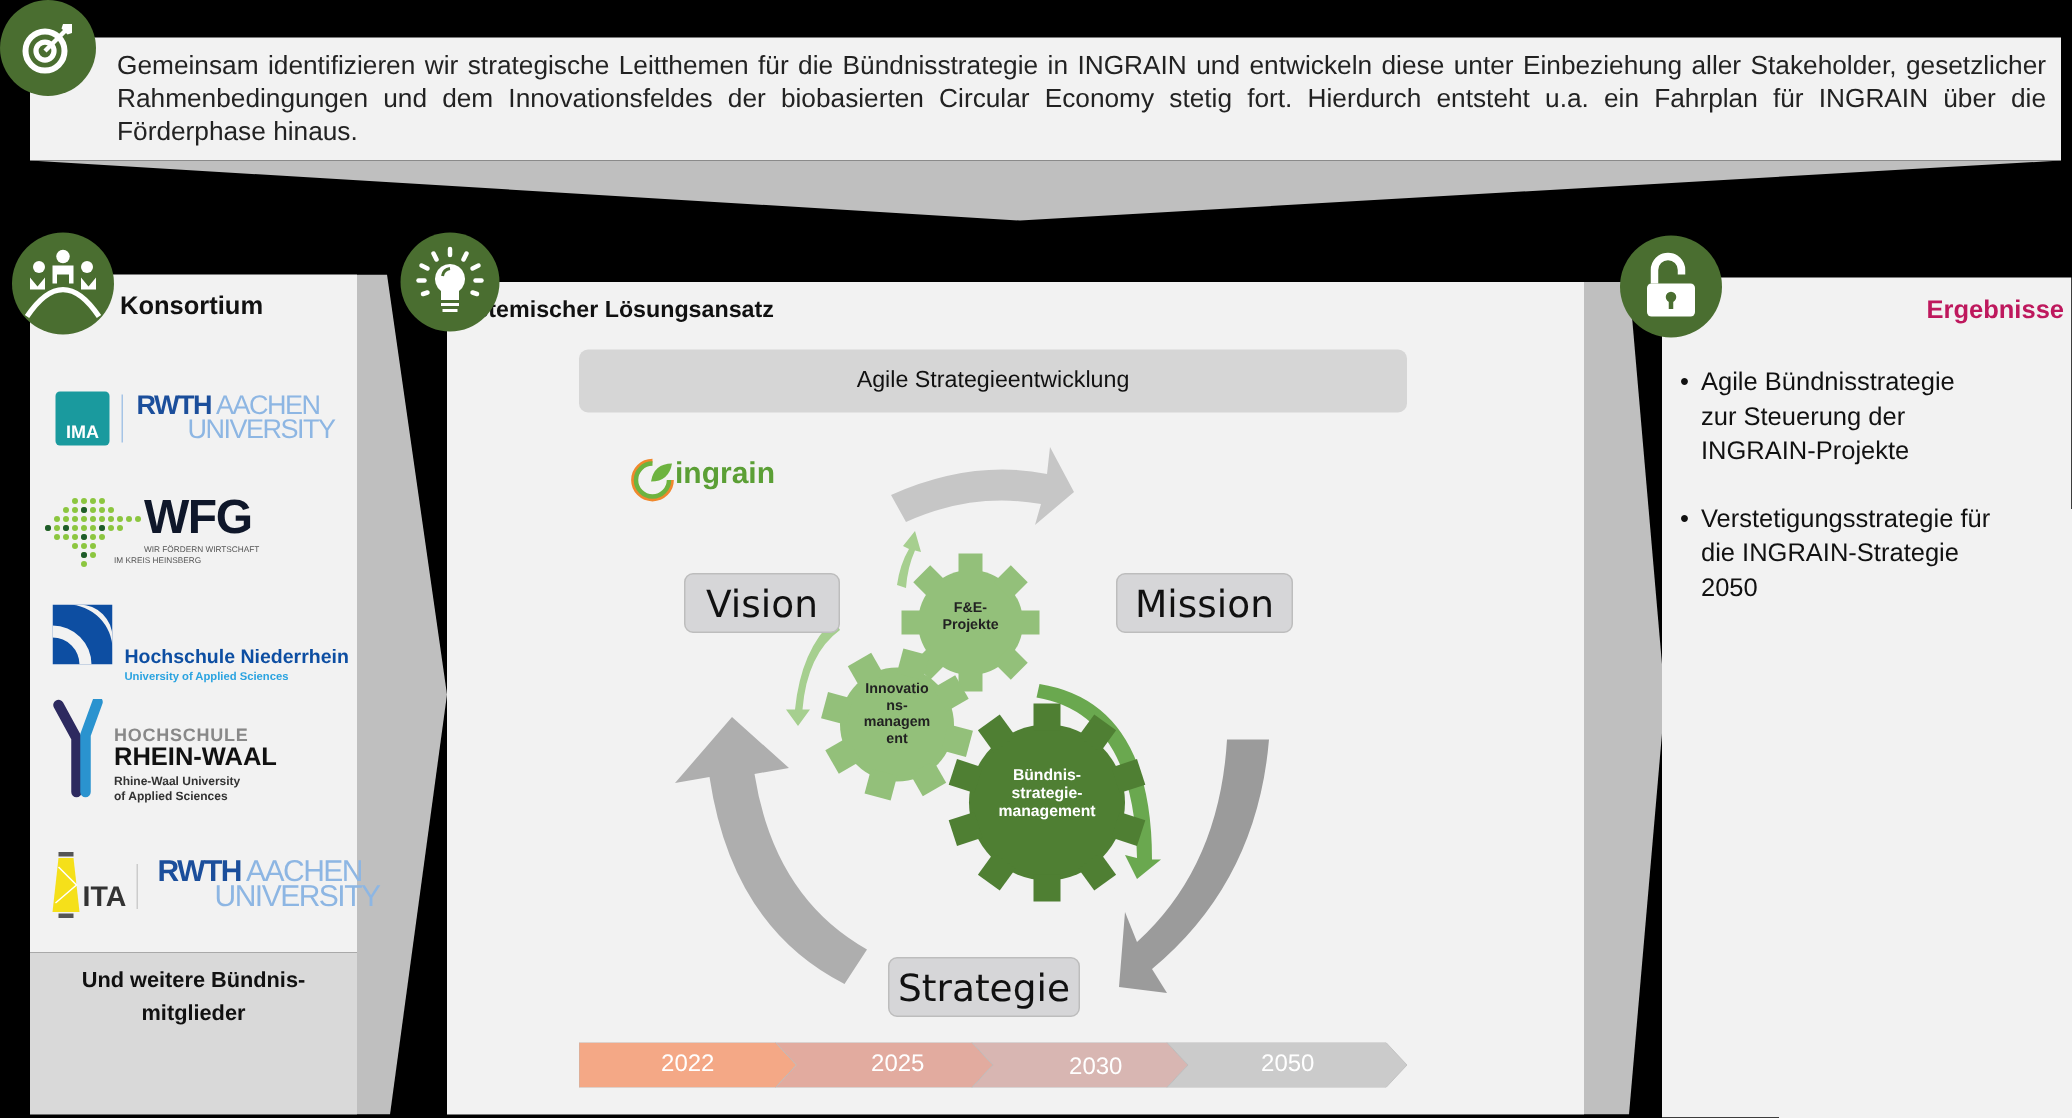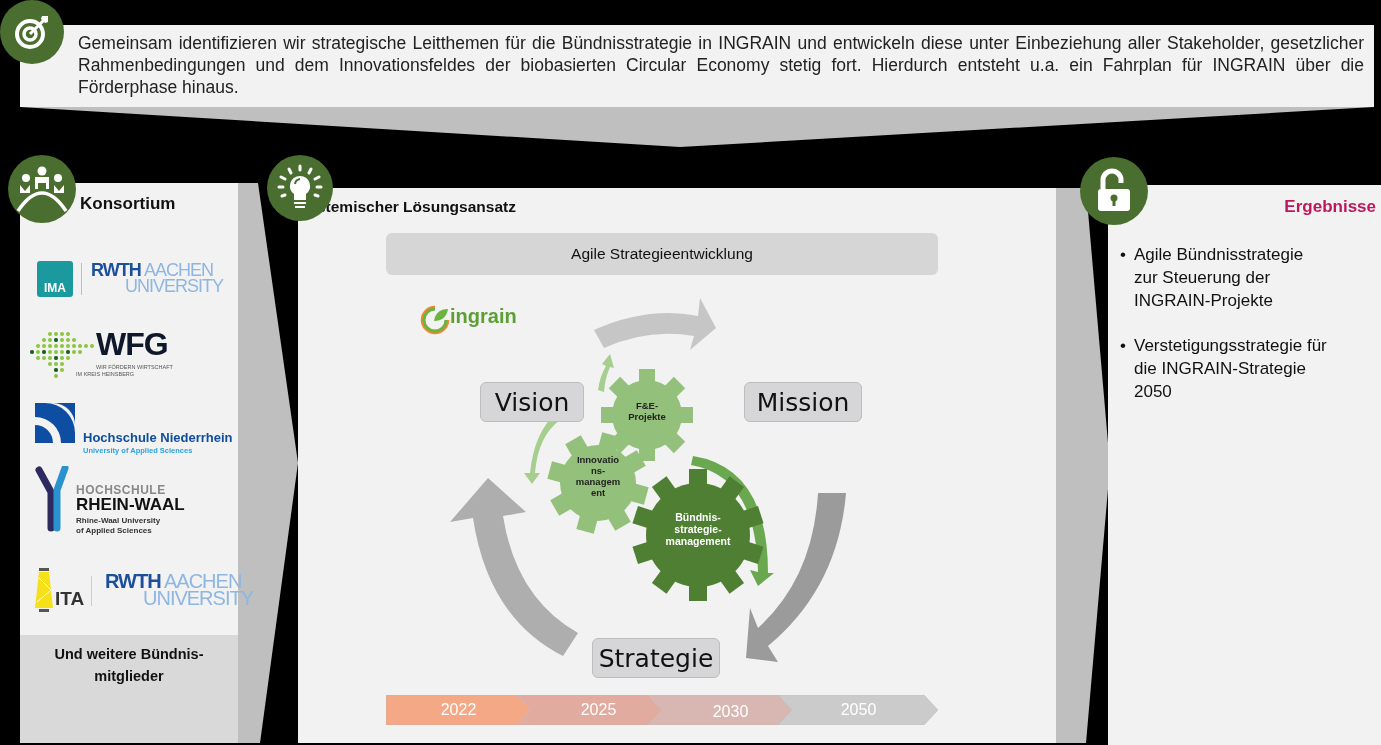--- a/index.html
+++ b/index.html
@@ -242,21 +242,21 @@
     <div>ns-</div>
     <div>managem</div>
     <div>ent</div>
   </div>
   <div class="gear-label" style="left:350px;top:323px;width:100px;font-size:10.5px;color:#fff;">
     <div>Bündnis-</div>
     <div>strategie-</div>
     <div>management</div>
   </div>
 
-  <div class="abs pill" style="left:158px;top:194px;width:102px;height:38px;font-size:25px;margin-left:24px;">Vision</div>
+  <div class="abs pill" style="left:158px;top:194px;width:102px;height:38px;font-size:25px;">Vision</div>
   <div class="abs pill" style="left:446px;top:194px;width:116px;height:38px;font-size:25px;">Mission</div>
   <div class="abs pill" style="left:294px;top:450px;width:126px;height:38px;font-size:25px;">Strategie</div>
 
   <div class="abs" style="left:88px;top:507px;width:552px;height:30px;">
     <svg class="abs" style="left:0;top:0;" width="552" height="30">
       <polygon points="0,0 131,0 145,15 131,30 0,30" fill="#f4a886" stroke="#bbb" stroke-width="0.5"></polygon>
       <polygon points="131,0 262,0 276,15 262,30 131,30 145,15" fill="#e2ab9f" stroke="#bbb" stroke-width="0.5"></polygon>
       <polygon points="262,0 392,0 406,15 392,30 262,30 276,15" fill="#d8b6b2" stroke="#bbb" stroke-width="0.5"></polygon>
       <polygon points="392,0 538,0 552,15 538,30 392,30 406,15" fill="#cbcbcb" stroke="#bbb" stroke-width="0.5"></polygon>
     </svg>

